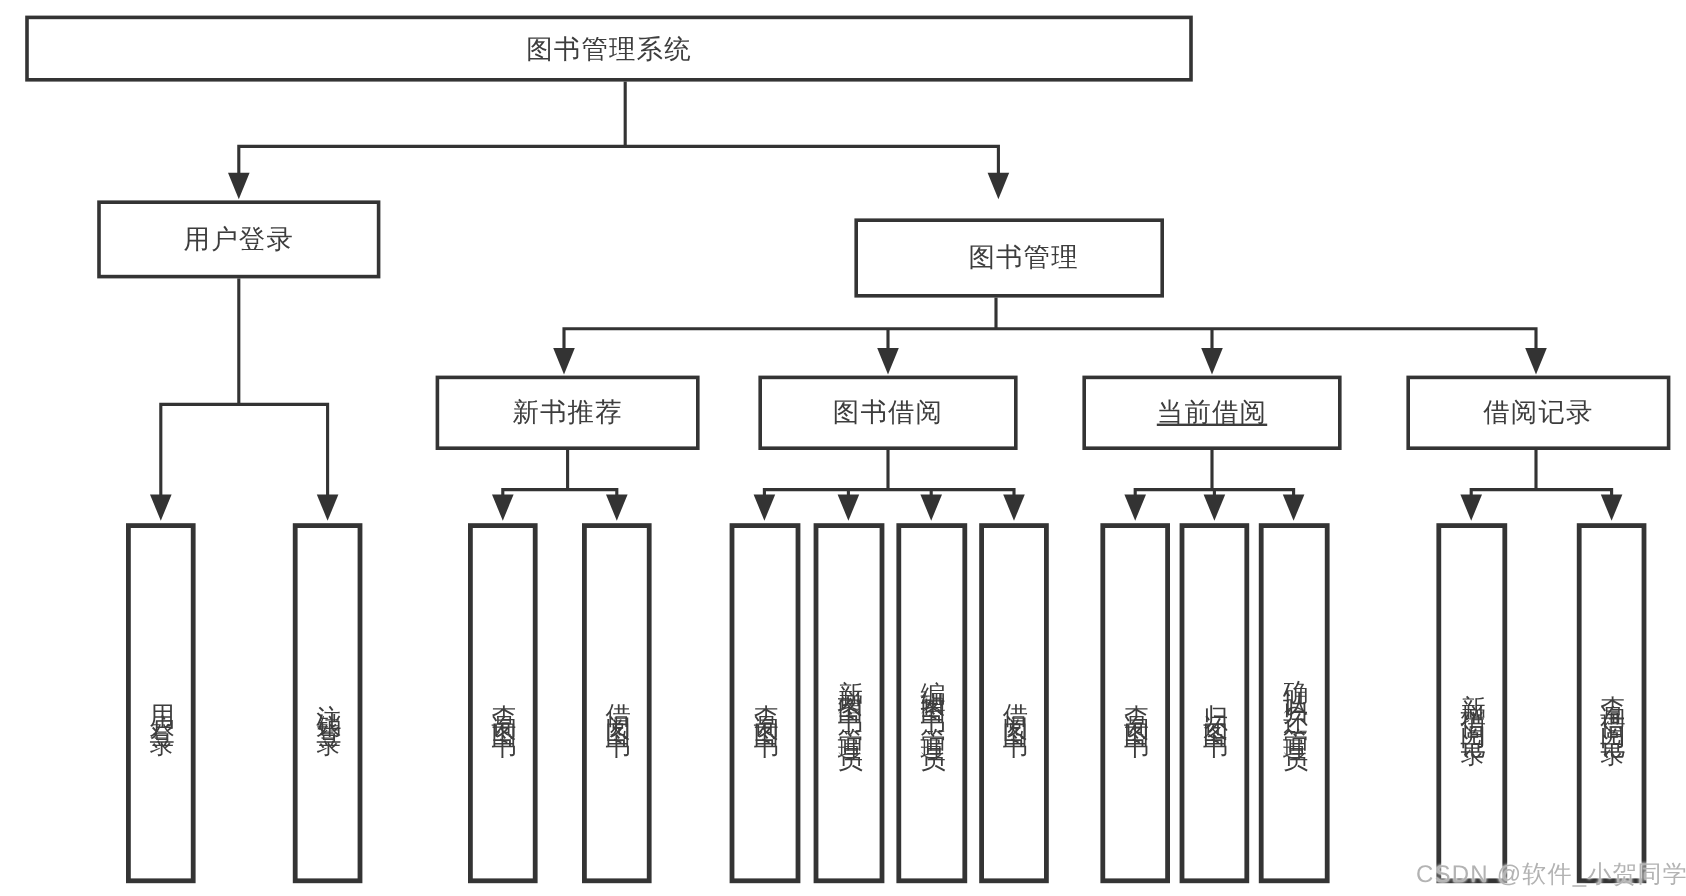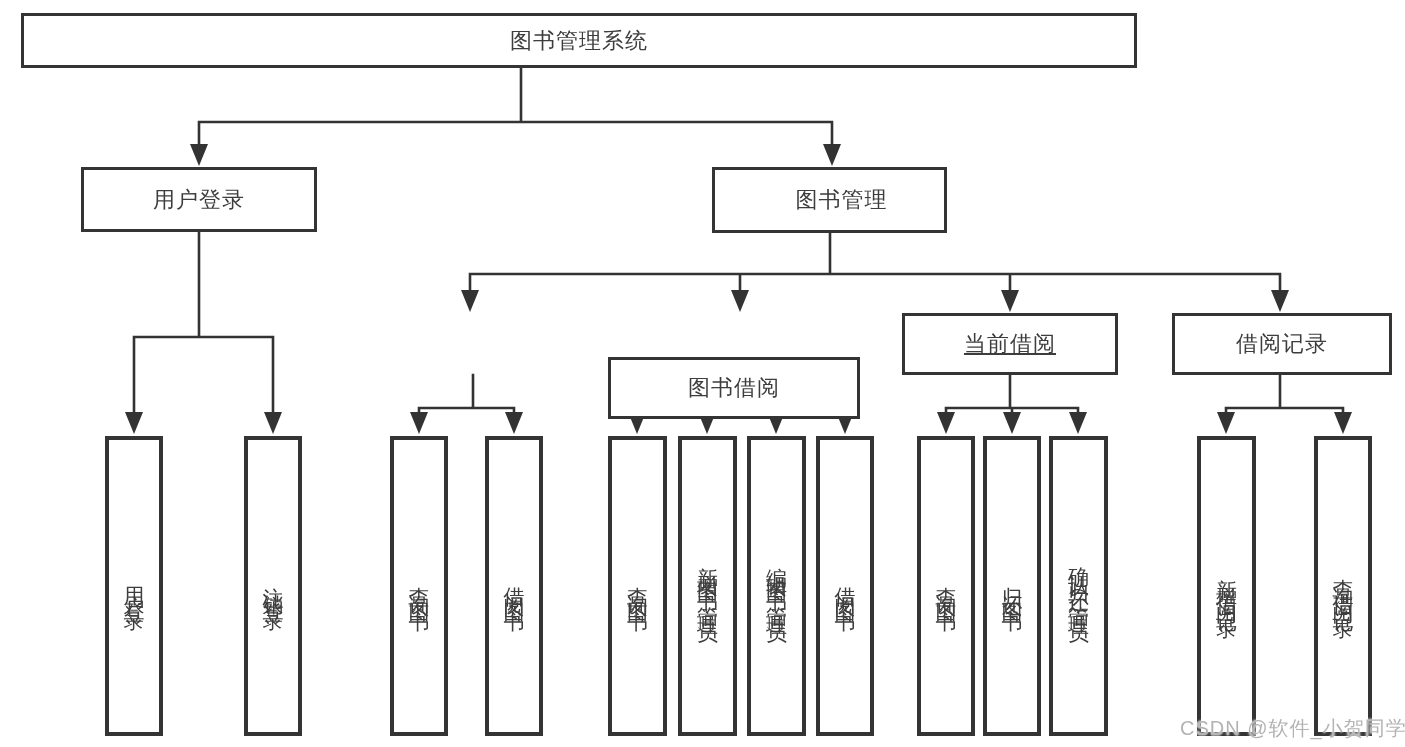--- a/index.html
+++ b/index.html
@@ -75,32 +75,35 @@
       <polygon points="767,412 785,412 776,434"></polygon>
       <polygon points="836,412 854,412 845,434"></polygon>
       <polygon points="937,412 955,412 946,434"></polygon>
       <polygon points="1003,412 1021,412 1012,434"></polygon>
       <polygon points="1069,412 1087,412 1078,434"></polygon>
       <polygon points="1217,412 1235,412 1226,434"></polygon>
       <polygon points="1334,412 1352,412 1343,434"></polygon>
     </g>
   </svg>
 
-  <div class="node h-node" style="left:21px;top:13px;width:1116px;height:55px;">
+  <div class="node h-node" style="left:21px;top:13px;width:973px;height:55px;">
     <span>图书管理系统</span>
   </div>
 
   <div class="node h-node" style="left:81px;top:167px;width:236px;height:65px;">
     <span>用户登录</span>
   </div>
-  <div class="node h-node" style="left:712px;top:167px;width:235px;height:66px;padding-left:24px;">
+  <div class="node h-node" style="left:712px;top:182px;width:258px;height:66px;padding-left:24px;">
     <span>图书管理</span>
   </div>
 
-  <div class="node h-node" style="left:608px;top:313px;width:252px;height:62px;margin-top:44px;">
+  <div class="node h-node" style="left:363px;top:313px;width:220px;height:62px;">
+    <span>新书推荐</span>
+  </div>
+  <div class="node h-node" style="left:632px;top:313px;width:216px;height:62px;">
     <span>图书借阅</span>
   </div>
   <div class="node h-node" style="left:902px;top:313px;width:216px;height:62px;text-decoration:underline;">
     <span>当前借阅</span>
   </div>
   <div class="node h-node" style="left:1172px;top:313px;width:220px;height:62px;">
     <span>借阅记录</span>
   </div>
 
   <div class="node leaf" style="left:105px;top:436px;width:58px;height:300px;">

